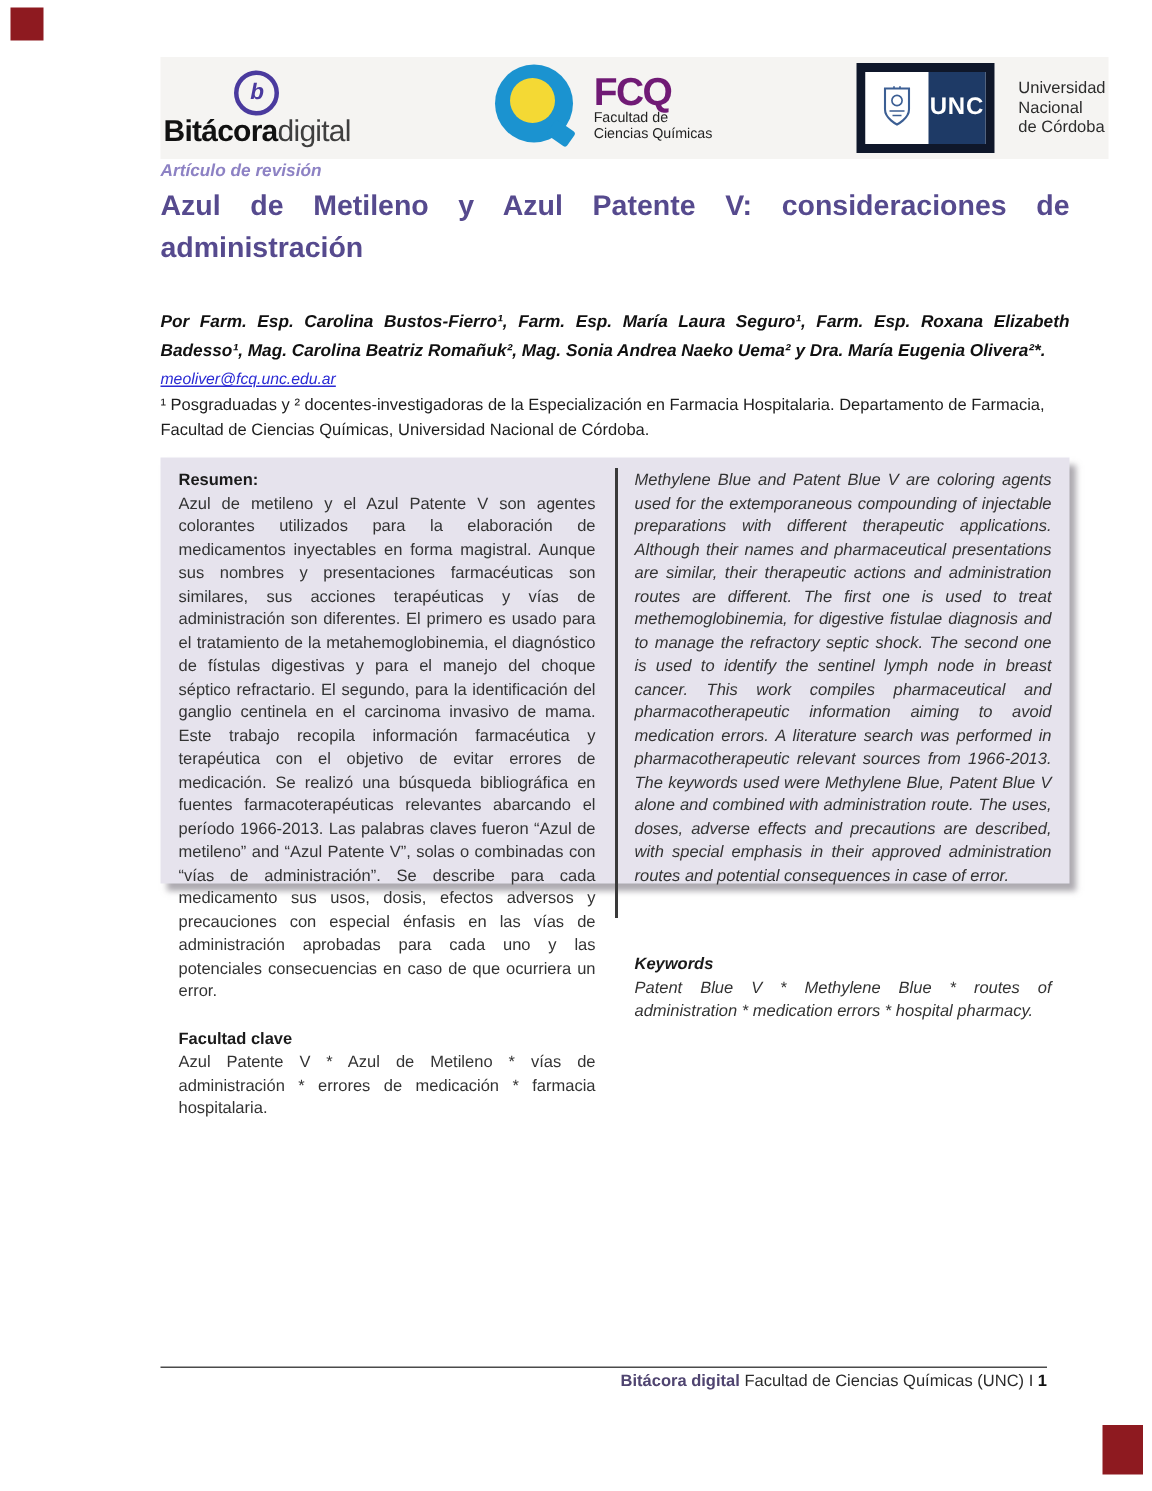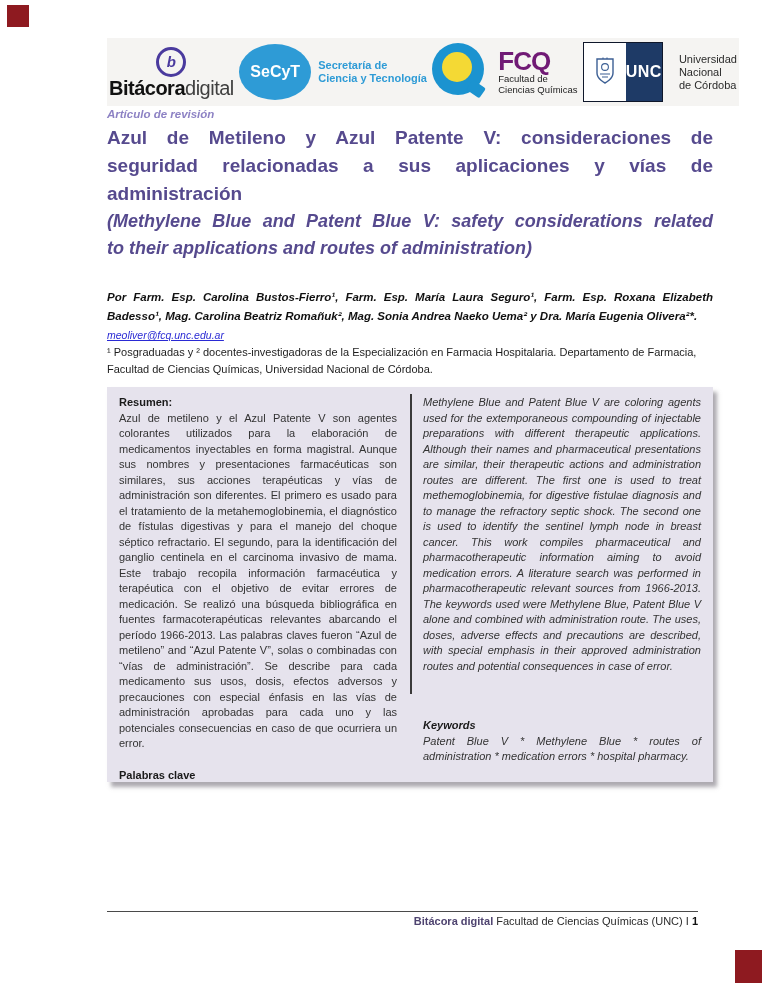--- a/index.html
+++ b/index.html
@@ -28,21 +28,21 @@
   .secyt-text{margin-left:7px;color:#2e9bd6;font-weight:bold;font-size:11px;line-height:13px;}
   
   .fcq-icon{position:relative;width:58px;height:58px;margin-right:8px;}
   .fcq-blue{position:absolute;left:0;top:0;width:52px;height:52px;border-radius:50%;background:#1b93d0;}
   .fcq-yellow{position:absolute;left:10px;top:9px;width:30px;height:30px;border-radius:50%;background:#f4d934;}
   .fcq-tail{position:absolute;left:36px;top:40px;width:16px;height:12px;background:#1b93d0;
             transform:rotate(35deg);border-radius:2px;}
   .fcq-acronym{font-weight:bold;font-size:26px;line-height:24px;color:#701a75;letter-spacing:-1px;}
   .fcq-sub{font-size:9.5px;line-height:11px;color:#222;}
   
-  .unc-box{display:flex;width:80px;height:60px;border:1px solid #0f172a;box-sizing:border-box;background:#fff;}
+  .unc-box{display:flex;width:92px;height:60px;border:6px solid #0f172a;box-sizing:border-box;background:#fff;}
   .unc-crest{width:42px;display:flex;align-items:center;justify-content:center;background:#fff;}
   .unc-navy{flex:1;background:#1e3a66;color:#fff;font-weight:bold;font-size:16px;
             display:flex;align-items:center;justify-content:center;letter-spacing:0.5px;}
   .unc-text{margin-left:16px;font-size:11px;line-height:13px;color:#2b2b2b;}
 
   
   .content{position:absolute;left:107px;top:108px;width:606px;}
   .kicker{font-size:11.5px;font-weight:bold;font-style:italic;color:#8d82c4;margin-bottom:4px;}
   .title-line{font-size:19px;font-weight:bold;color:#564a8e;line-height:28px;
               text-align:justify;text-align-last:justify;}
@@ -50,21 +50,21 @@
   .title-en{font-size:18px;font-weight:bold;font-style:italic;color:#564a8e;line-height:27px;
             text-align:justify;text-align-last:justify;}
   .title-en.last{text-align-last:left;}
   .authors{margin-top:26px;font-size:11.5px;font-weight:bold;font-style:italic;color:#111;
            line-height:18.5px;text-align:justify;}
   .email{display:inline-block;font-size:10.5px;font-style:italic;color:#2a2ad4;
          text-decoration:underline;line-height:14px;cursor:pointer;}
   .affiliation{font-size:11px;color:#1d1d1d;line-height:17px;margin-top:1px;}
 
   
-  .abs-box{position:relative;margin-top:9px;width:606px;height:395px;box-sizing:border-box;
+  .abs-box{position:relative;margin-top:9px;width:606px;height:284px;box-sizing:border-box;
            background:#e6e3ed;box-shadow:4px 5px 4px rgba(105,100,112,0.55);
            padding:8px 12px;display:flex;}
   .abs-divider{position:absolute;left:50%;top:7px;width:2px;height:300px;background:#3a3a3a;}
   .col{width:278px;font-size:11px;line-height:15.5px;color:#333;text-align:justify;}
   .col-left{margin-right:13px;}
   .col-right{margin-left:13px;font-style:italic;}
   .col-heading{font-weight:bold;color:#1a1a1a;}
   .kw-gap-left{margin-top:16px;}
   .kw-gap-right{margin-top:44px;}
   .kw-heading{font-weight:bold;color:#1a1a1a;}
@@ -87,27 +87,20 @@
   <header class="logos">
     <div class="logo-block bitacora">
       <div class="bita-icon">
         <span>b</span>
       </div>
       <div class="bita-text">
         <span class="bita-bold">Bitácora</span><span class="bita-light">digital</span>
       </div>
     </div>
 
-    <div class="logo-block">
-      <div class="secyt-badge">SeCyT</div>
-      <div class="secyt-text">
-        <div>Secretaría de</div>
-        <div>Ciencia y Tecnología</div>
-      </div>
-    </div>
 
     <div class="logo-block">
       <div class="fcq-icon">
         <div class="fcq-blue"></div>
         <div class="fcq-tail"></div>
         <div class="fcq-yellow"></div>
       </div>
       <div>
         <div class="fcq-acronym">FCQ</div>
         <div class="fcq-sub">Facultad de</div>
@@ -133,40 +126,36 @@
         <div>de Córdoba</div>
       </div>
     </div>
   </header>
 
   <main class="content">
     <div class="kicker">Artículo de revisión</div>
 
     <h1 style="margin:0;">
       <div class="title-line">Azul de Metileno y Azul Patente V: consideraciones de</div>
-      <div class="title-line">seguridad relacionadas a sus aplicaciones y vías de</div>
       <div class="title-line last">administración</div>
     </h1>
 
-    <h2 style="margin:0;">
-      <div class="title-en">(Methylene Blue and Patent Blue V: safety considerations related</div>
-      <div class="title-en last">to their applications and routes of administration)</div>
-    </h2>
 
     <p class="authors" style="margin:26px 0 0 0;">Por Farm. Esp. Carolina Bustos-Fierro¹, Farm. Esp. María Laura Seguro¹, Farm. Esp. Roxana Elizabeth Badesso¹, Mag. Carolina Beatriz Romañuk², Mag. Sonia Andrea Naeko Uema² y Dra. María Eugenia Olivera²*.</p>
     <a class="email">meoliver@fcq.unc.edu.ar</a>
     <p class="affiliation" style="margin:1px 0 0 0;">¹ Posgraduadas y ² docentes-investigadoras de la Especialización en Farmacia Hospitalaria. Departamento de Farmacia, Facultad de Ciencias Químicas, Universidad Nacional de Córdoba.</p>
 
     <section class="abs-box">
       <div class="abs-divider"></div>
 
       <div class="col col-left">
         <div class="col-heading">Resumen:</div>
         <div>Azul de metileno y el Azul Patente V son agentes colorantes utilizados para la elaboración de medicamentos inyectables en forma magistral. Aunque sus nombres y presentaciones farmacéuticas son similares, sus acciones terapéuticas y vías de administración son diferentes. El primero es usado para el tratamiento de la metahemoglobinemia, el diagnóstico de fístulas digestivas y para el manejo del choque séptico refractario. El segundo, para la identificación del ganglio centinela en el carcinoma invasivo de mama. Este trabajo recopila información farmacéutica y terapéutica con el objetivo de evitar errores de medicación. Se realizó una búsqueda bibliográfica en fuentes farmacoterapéuticas relevantes abarcando el período 1966-2013. Las palabras claves fueron “Azul de metileno” and “Azul Patente V”, solas o combinadas con “vías de administración”. Se describe para cada medicamento sus usos, dosis, efectos adversos y precauciones con especial énfasis en las vías de administración aprobadas para cada uno y las potenciales consecuencias en caso de que ocurriera un error.</div>
-        <div class="kw-heading kw-gap-left">Palabras clave</div>
+        <div class="kw-heading kw-gap-left">Facultad clave</div>
+        <div>Azul Patente V * Azul de Metileno * vías de administración * errores de medicación * farmacia hospitalaria.</div>
       </div>
 
       <div class="col col-right">
         <div>Methylene Blue and Patent Blue V are coloring agents used for the extemporaneous compounding of injectable preparations with different therapeutic applications. Although their names and pharmaceutical presentations are similar, their therapeutic actions and administration routes are different. The first one is used to treat methemoglobinemia, for digestive fistulae diagnosis and to manage the refractory septic shock. The second one is used to identify the sentinel lymph node in breast cancer. This work compiles pharmaceutical and pharmacotherapeutic information aiming to avoid medication errors. A literature search was performed in pharmacotherapeutic relevant sources from 1966-2013. The keywords used were Methylene Blue, Patent Blue V alone and combined with administration route. The uses, doses, adverse effects and precautions are described, with special emphasis in their approved administration routes and potential consequences in case of error.</div>
         <div class="kw-heading kw-gap-right">Keywords</div>
         <div>Patent Blue V * Methylene Blue * routes of administration * medication errors * hospital pharmacy.</div>
       </div>
     </section>
   </main>
 

